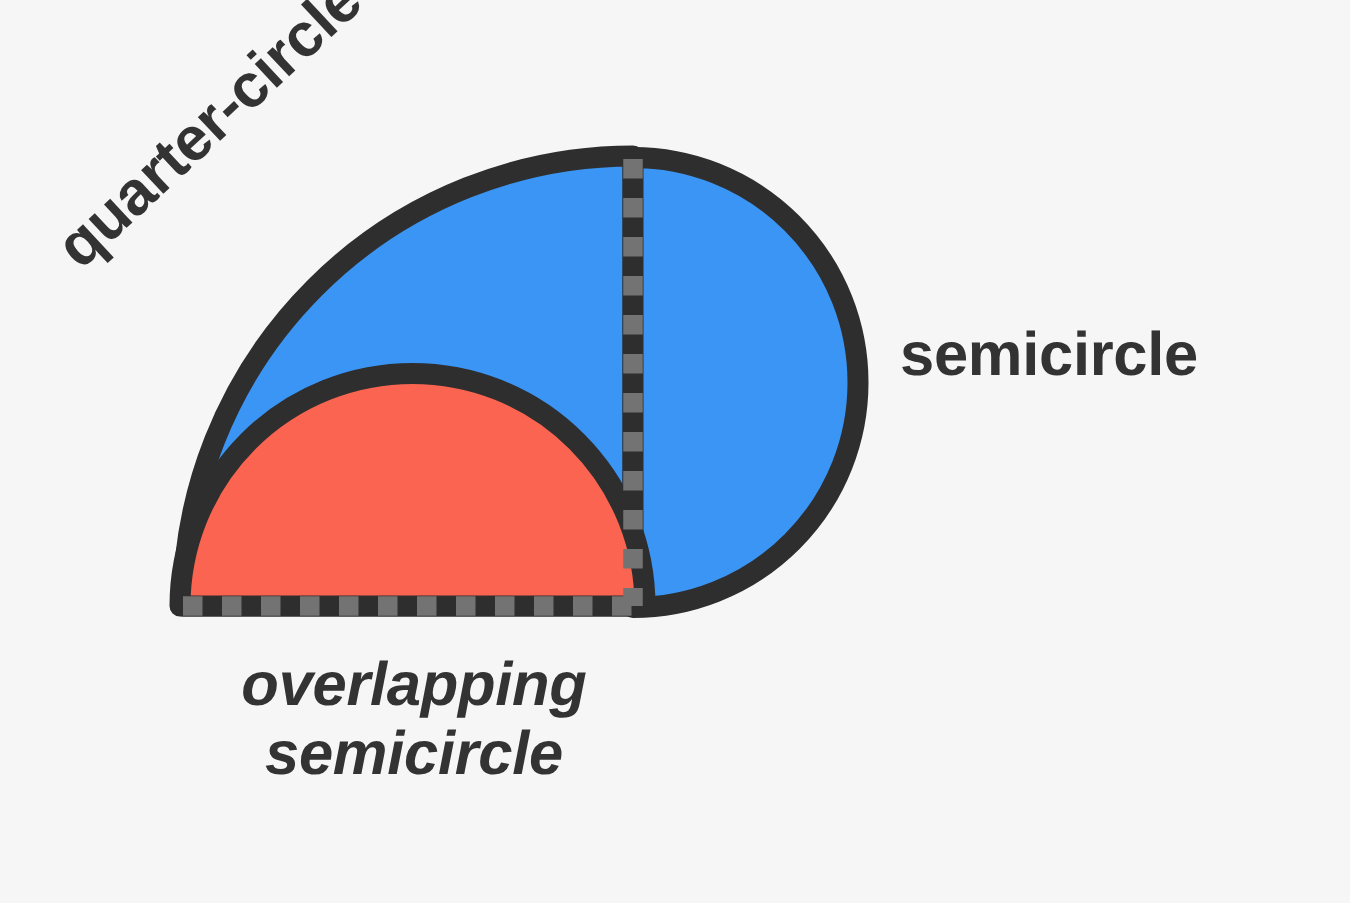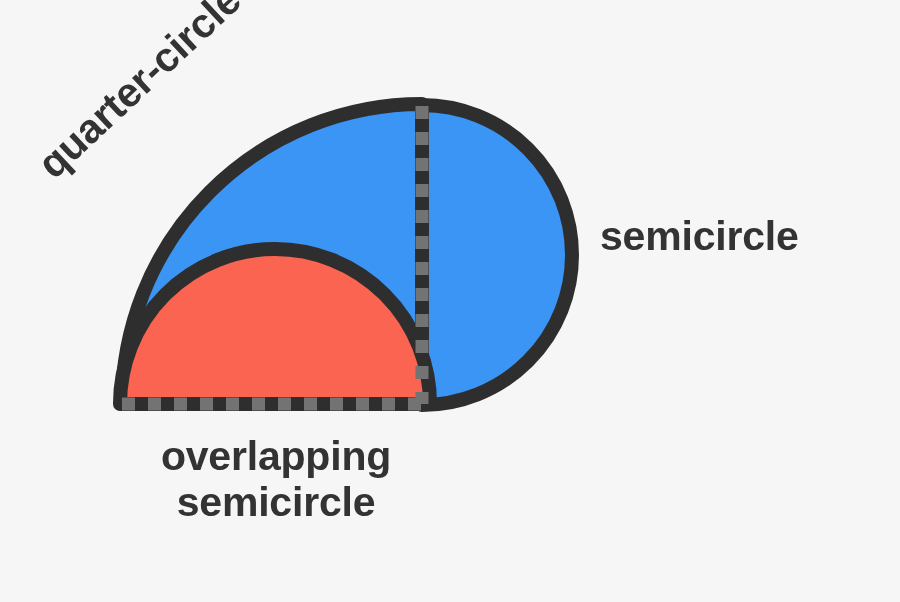--- a/index.html
+++ b/index.html
@@ -48,20 +48,21 @@
     font-size: 41px;
     transform: rotate(-43deg);
     transform-origin: left center;
   }
   #label-overlapping {
     left: 120px;
     top: 434px;
     width: 312px;
     text-align: center;
     font-size: 41px;
+    font-style: italic;
   }
   #label-overlapping .line {
     display: block;
   }
 </style>
 </head>
 <body>
 
 <div id="diagram-root">
 

